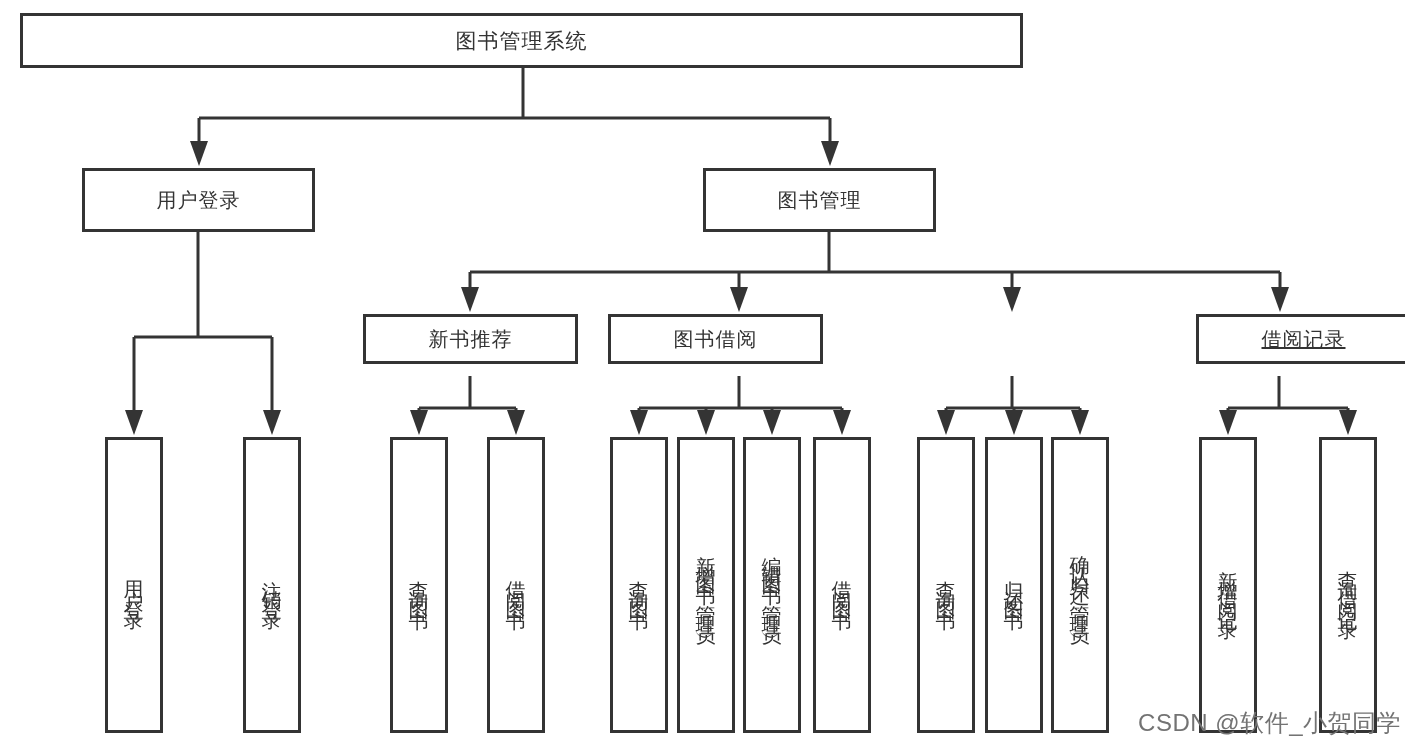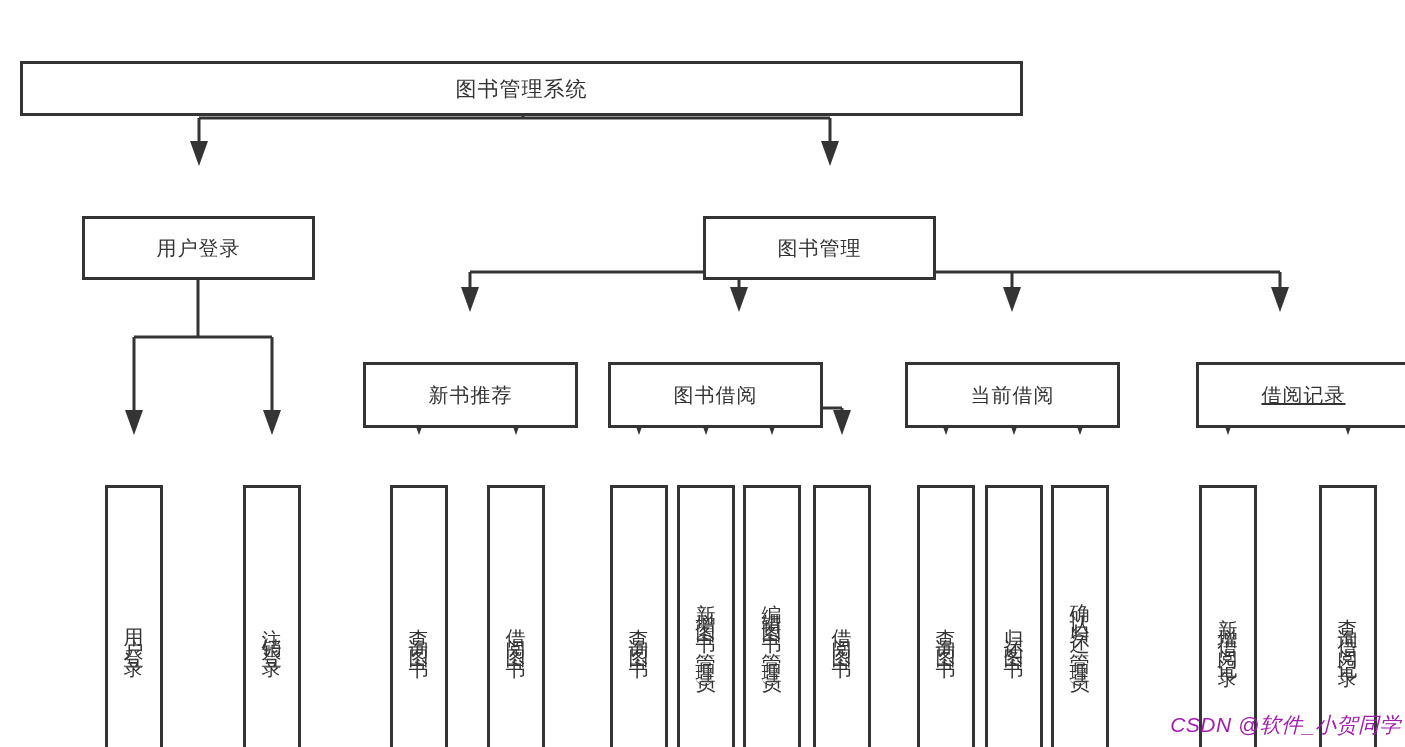--- a/index.html
+++ b/index.html
@@ -15,45 +15,43 @@
     position:absolute;
     box-sizing:border-box;
     border:3px solid #343434;
     background:#ffffff;
     display:flex;
     align-items:center;
     justify-content:center;
     color:#333333;
     font-size:20px;
     letter-spacing:1px;
-    margin-top:48px;
   }
   .root{left:20px;top:13px;width:1003px;height:55px;font-size:21px;}
   .lvl2{top:168px;width:233px;height:64px;}
-  .lvl3{top:314px;width:215px;height:66px;}
+  .lvl3{top:314px;width:215px;height:50px;}
   .leaf{top:437px;width:58px;height:296px;}
   .leaf span{
     writing-mode:vertical-rl;
     text-orientation:mixed;
     font-size:20px;
     letter-spacing:10px;
     line-height:1;
     max-height:286px;
     color:#333333;
   }
   .watermark{
     position:absolute;
     right:4px;
     bottom:8px;
-    font-size:21px;
-    color:#a21caf;
+    font-size:24px;
+    color:#737373;
     letter-spacing:0.5px;
     white-space:nowrap;
     z-index:5;
-    font-style:italic;
   }
 </style>
 </head>
 <body>
 
 <div id="canvas">
 
   <svg id="wires" viewBox="0 0 1405 747">
     <path fill="none" stroke="#343434" stroke-width="3" d="
       M523 68 V118 M199 118 H830 M199 118 V145 M830 118 V145
@@ -86,21 +84,20 @@
     </g>
   </svg>
 
   <div class="box root">图书管理系统</div>
 
   <div class="box lvl2" style="left:82px;">用户登录</div>
   <div class="box lvl2" style="left:703px;">图书管理</div>
 
   <div class="box lvl3" style="left:363px;">新书推荐</div>
   <div class="box lvl3" style="left:608px;">图书借阅</div>
-  <div class="box lvl3" style="left:905px;">当前借阅</div>
   <div class="box lvl3" style="left:1196px;text-decoration:underline;">借阅记录</div>
 
   <div class="box leaf" style="left:105px;">
     <span>用户登录</span>
   </div>
   <div class="box leaf" style="left:243px;">
     <span>注销登录</span>
   </div>
 
   <div class="box leaf" style="left:390px;">

